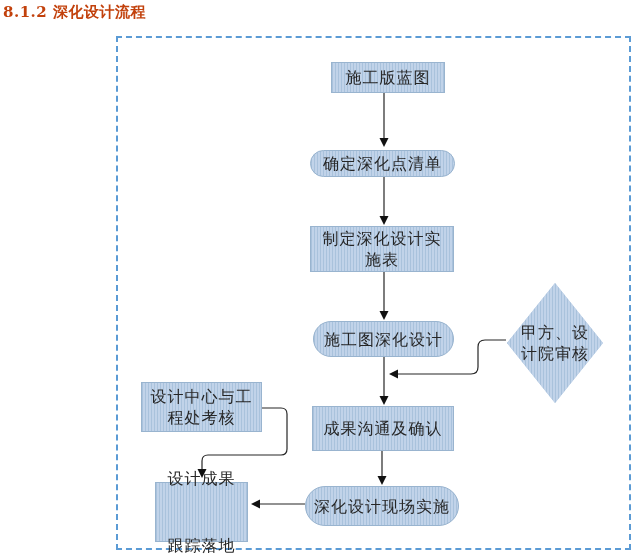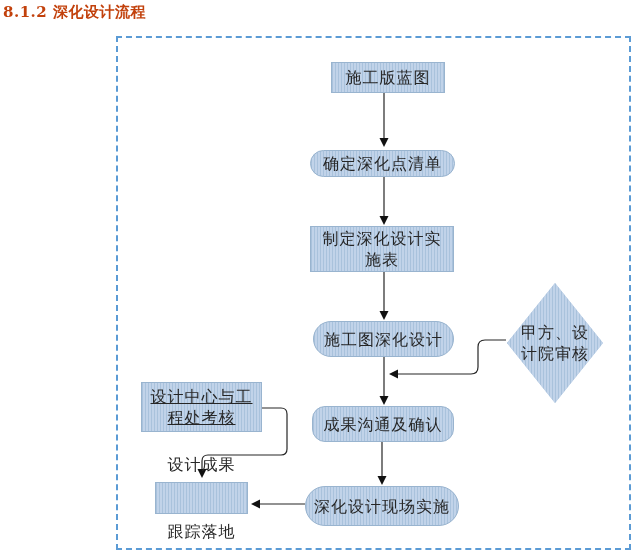--- a/index.html
+++ b/index.html
@@ -36,24 +36,24 @@
   .stadium{border-radius:999px;}
   .diamond{
     clip-path:polygon(50% 0,100% 50%,50% 100%,0 50%);
     border:none;
   }
   #node-blueprint{left:331px;top:62px;width:114px;height:31px;}
   #node-point-list{left:310px;top:150px;width:145px;height:27px;}
   #node-impl-plan{left:310px;top:226px;width:144px;height:46px;}
   #node-drawing-design{left:313px;top:321px;width:141px;height:36px;}
   #node-review{left:507px;top:283px;width:96px;height:120px;}
-  #node-confirm{left:312px;top:406px;width:142px;height:36px;border-radius:13px;}
-  #node-assess{left:141px;top:382px;width:121px;height:50px;text-decoration:underline;}
+  #node-confirm{left:312px;top:406px;width:142px;height:45px;}
+  #node-assess{left:141px;top:382px;width:121px;height:50px;}
   #node-site-impl{left:305px;top:486px;width:154px;height:40px;text-align:center;}
-  #node-tracking{left:155px;top:482px;width:93px;height:32px;gap:46px;}
+  #node-tracking{left:155px;top:482px;width:93px;height:60px;gap:46px;}
   #arrow-layer{
     position:absolute;left:0;top:0;width:639px;height:558px;
     pointer-events:none;
   }
   #arrow-layer path{fill:none;stroke:#262626;stroke-width:1.2;}
   #arrow-layer polygon{fill:#111111;stroke:none;}
 </style>
 </head>
 <body>
 

